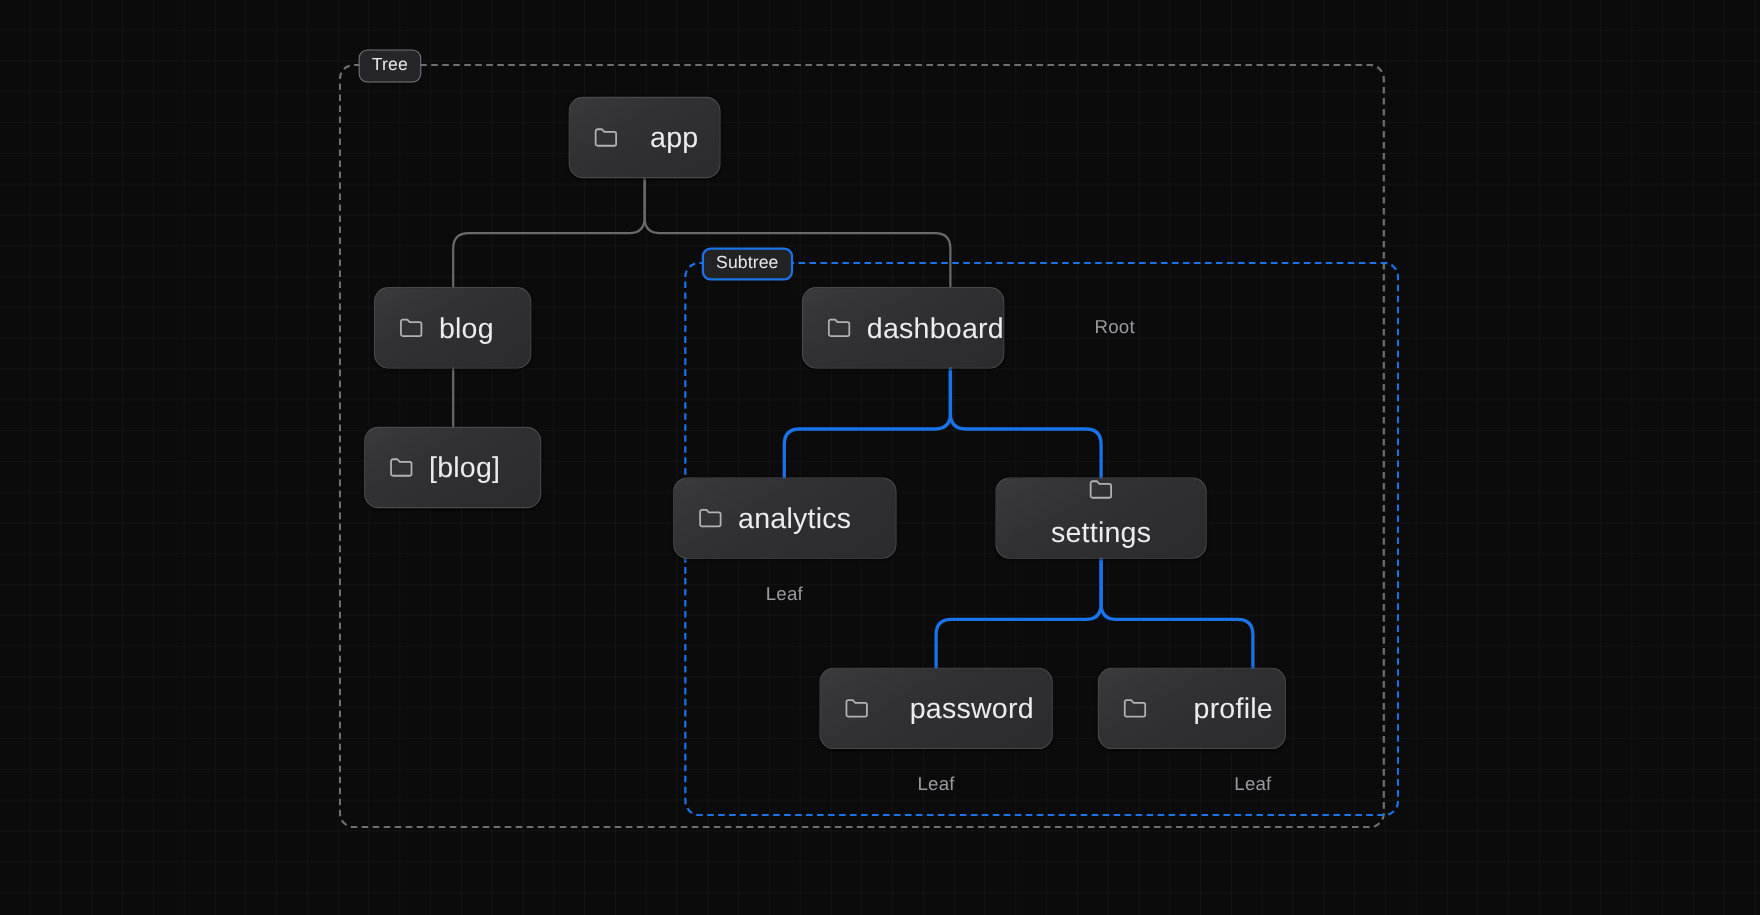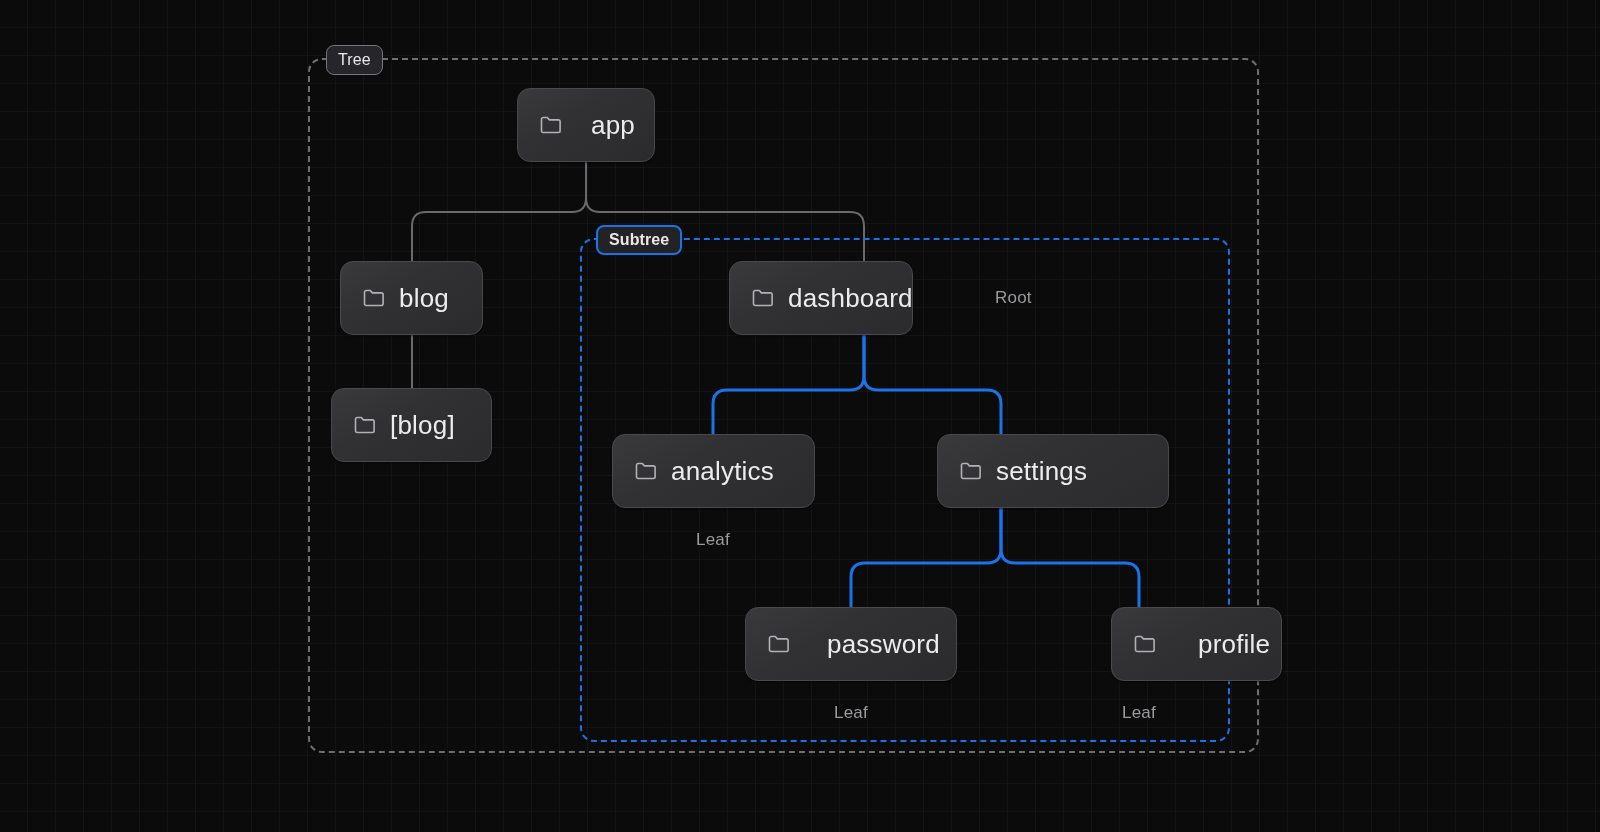--- a/index.html
+++ b/index.html
@@ -92,21 +92,21 @@
       <path d="M 864 335 L 864 376 Q 864 390 850 390 L 727 390 Q 713 390 713 404 L 713 434" fill="none" stroke="#1a73e8" stroke-width="3" stroke-linecap="round"></path>
       <path d="M 864 335 L 864 376 Q 864 390 878 390 L 987 390 Q 1001 390 1001 404 L 1001 434" fill="none" stroke="#1a73e8" stroke-width="3" stroke-linecap="round"></path>
       <path d="M 1001 508 L 1001 549 Q 1001 563 987 563 L 865 563 Q 851 563 851 577 L 851 607" fill="none" stroke="#1a73e8" stroke-width="3" stroke-linecap="round"></path>
       <path d="M 1001 508 L 1001 549 Q 1001 563 1015 563 L 1125 563 Q 1139 563 1139 577 L 1139 607" fill="none" stroke="#1a73e8" stroke-width="3" stroke-linecap="round"></path>
     </svg>
 
   <div id="groups-layer">
       <div class="group tree" style="left: 308px; top: 58px; width: 951px; height: 695px;">
         <div class="group-badge tree-badge" style="left: 16px; top: -15px;">Tree</div>
       </div>
-      <div class="group subtree" style="left: 580px; top: 238px; width: 650px; height: 504px; font-weight: bold;">
+      <div class="group subtree" style="left: 622px; top: 238px; width: 650px; height: 504px;">
         <div class="group-badge subtree-badge" style="left: 14px; top: -15px;">Subtree</div>
       </div>
     </div>
   <div id="nodes-layer">
       <div class="node" style="left: 517px; top: 88px; width: 138px; height: 74px; gap: 29px;">
         <svg class="folder-icon" width="22" height="20" viewBox="0 0 22 20" fill="none">
           <path d="M1.5 4.2a1.7 1.7 0 0 1 1.7-1.7h4.1l2.1 2.4h9a1.7 1.7 0 0 1 1.7 1.7v9.2a1.7 1.7 0 0 1-1.7 1.7H3.2a1.7 1.7 0 0 1-1.7-1.7V4.2z" stroke="#b2b2b6" stroke-width="1.6" stroke-linejoin="round"></path>
         </svg>
         <span class="node-label">app</span>
       </div>
@@ -127,33 +127,33 @@
           <path d="M1.5 4.2a1.7 1.7 0 0 1 1.7-1.7h4.1l2.1 2.4h9a1.7 1.7 0 0 1 1.7 1.7v9.2a1.7 1.7 0 0 1-1.7 1.7H3.2a1.7 1.7 0 0 1-1.7-1.7V4.2z" stroke="#b2b2b6" stroke-width="1.6" stroke-linejoin="round"></path>
         </svg>
         <span class="node-label">dashboard</span>
       </div>
       <div class="node" style="left: 612px; top: 434px; width: 203px; height: 74px;">
         <svg class="folder-icon" width="22" height="20" viewBox="0 0 22 20" fill="none">
           <path d="M1.5 4.2a1.7 1.7 0 0 1 1.7-1.7h4.1l2.1 2.4h9a1.7 1.7 0 0 1 1.7 1.7v9.2a1.7 1.7 0 0 1-1.7 1.7H3.2a1.7 1.7 0 0 1-1.7-1.7V4.2z" stroke="#b2b2b6" stroke-width="1.6" stroke-linejoin="round"></path>
         </svg>
         <span class="node-label">analytics</span>
       </div>
-      <div class="node" style="left: 937px; top: 434px; width: 232px; height: 74px;">
+      <div class="node" style="left: 905px; top: 434px; width: 192px; height: 74px; flex-direction: column;">
         <svg class="folder-icon" width="22" height="20" viewBox="0 0 22 20" fill="none">
           <path d="M1.5 4.2a1.7 1.7 0 0 1 1.7-1.7h4.1l2.1 2.4h9a1.7 1.7 0 0 1 1.7 1.7v9.2a1.7 1.7 0 0 1-1.7 1.7H3.2a1.7 1.7 0 0 1-1.7-1.7V4.2z" stroke="#b2b2b6" stroke-width="1.6" stroke-linejoin="round"></path>
         </svg>
         <span class="node-label">settings</span>
       </div>
       <div class="node" style="left: 745px; top: 607px; width: 212px; height: 74px; gap: 37px;">
         <svg class="folder-icon" width="22" height="20" viewBox="0 0 22 20" fill="none">
           <path d="M1.5 4.2a1.7 1.7 0 0 1 1.7-1.7h4.1l2.1 2.4h9a1.7 1.7 0 0 1 1.7 1.7v9.2a1.7 1.7 0 0 1-1.7 1.7H3.2a1.7 1.7 0 0 1-1.7-1.7V4.2z" stroke="#b2b2b6" stroke-width="1.6" stroke-linejoin="round"></path>
         </svg>
         <span class="node-label">password</span>
       </div>
-      <div class="node" style="left: 1111px; top: 607px; width: 171px; height: 74px; gap: 42px;">
+      <div class="node" style="left: 998px; top: 607px; width: 171px; height: 74px; gap: 42px;">
         <svg class="folder-icon" width="22" height="20" viewBox="0 0 22 20" fill="none">
           <path d="M1.5 4.2a1.7 1.7 0 0 1 1.7-1.7h4.1l2.1 2.4h9a1.7 1.7 0 0 1 1.7 1.7v9.2a1.7 1.7 0 0 1-1.7 1.7H3.2a1.7 1.7 0 0 1-1.7-1.7V4.2z" stroke="#b2b2b6" stroke-width="1.6" stroke-linejoin="round"></path>
         </svg>
         <span class="node-label">profile</span>
       </div>
     </div>
   <div id="annot-layer">
       <div class="annot" style="left: 995px; top: 288px;">Root</div>
       <div class="annot center" style="left: 713px; top: 530px;">Leaf</div>
       <div class="annot center" style="left: 851px; top: 703px;">Leaf</div>

